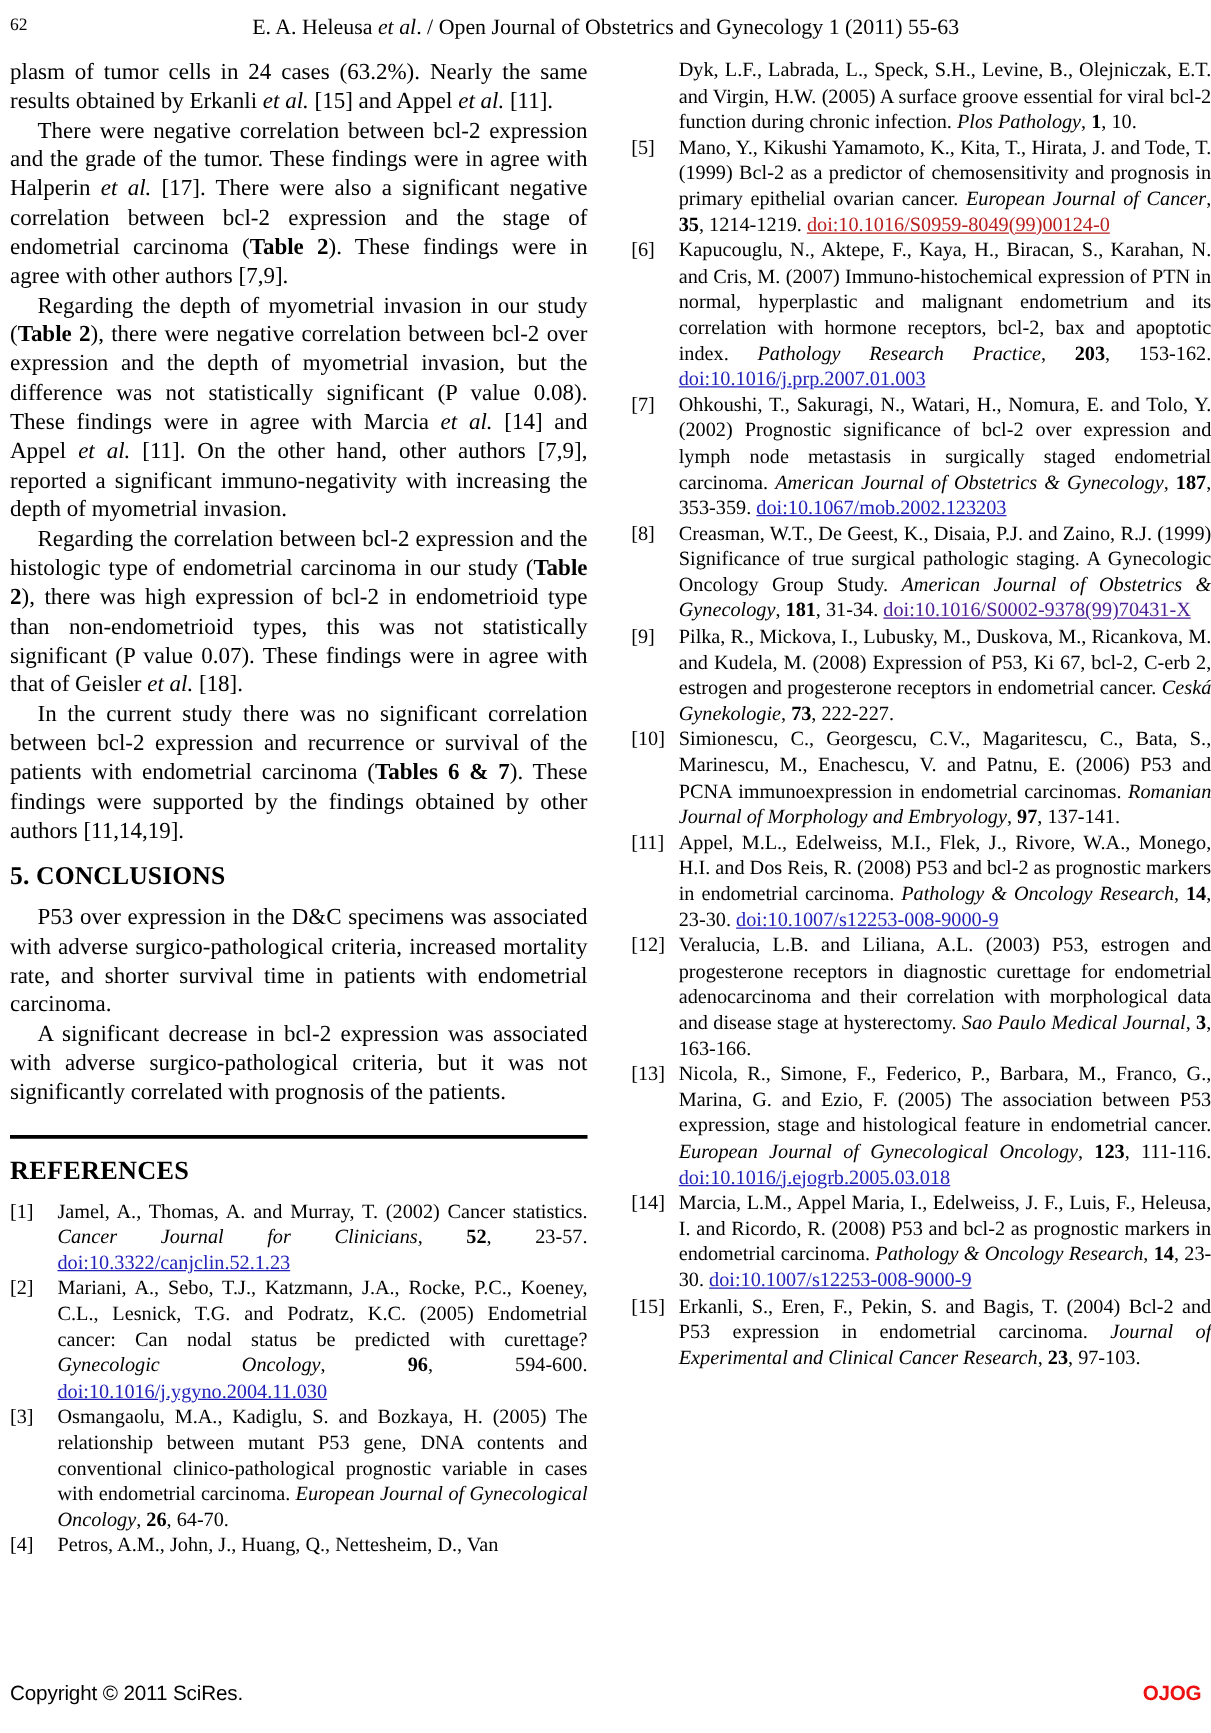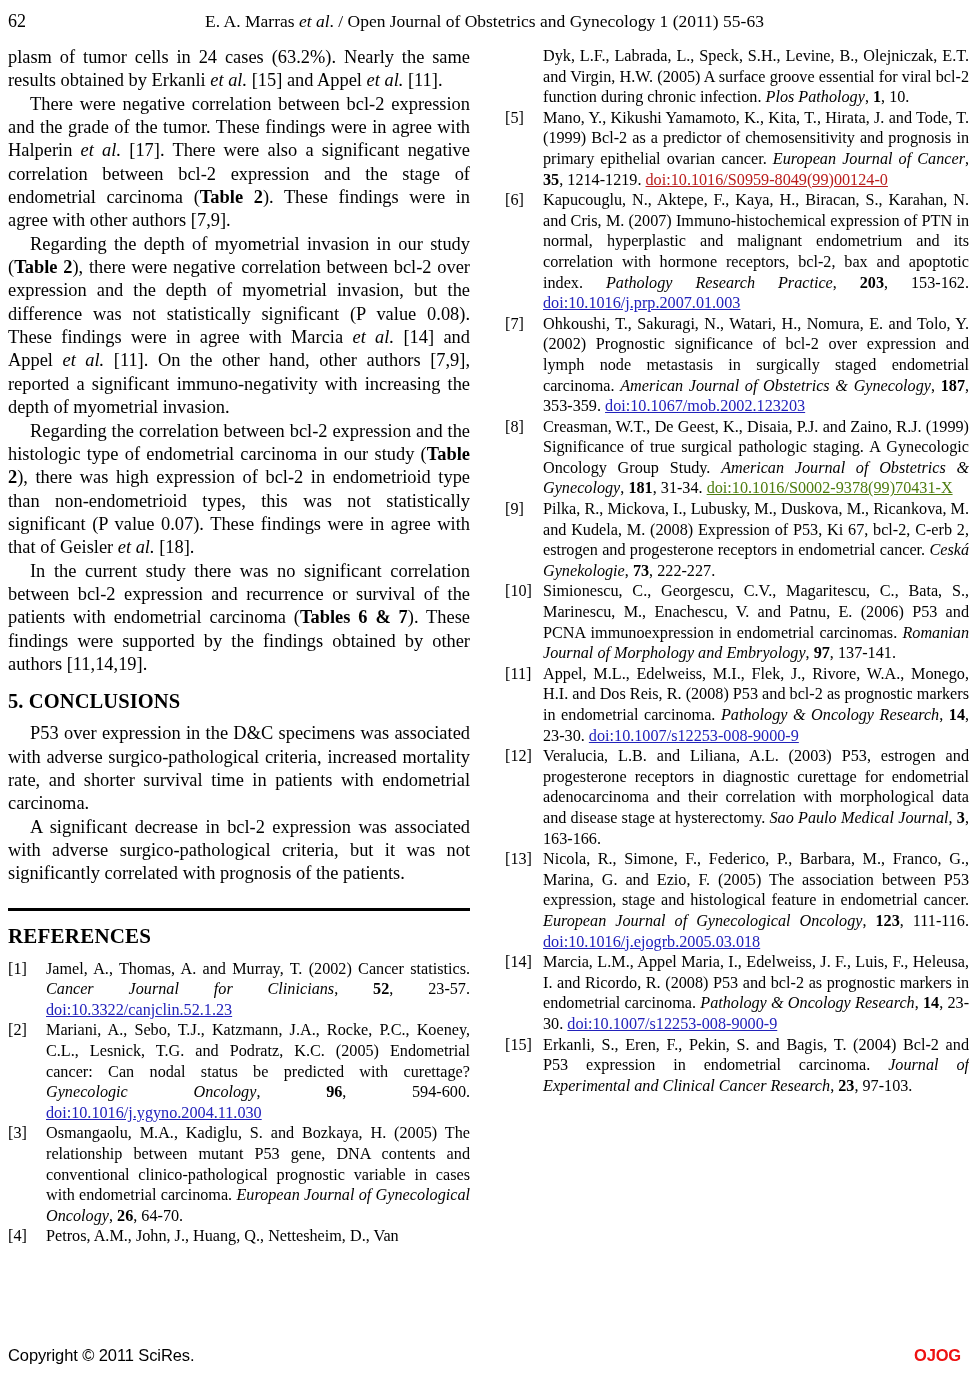--- a/index.html
+++ b/index.html
@@ -31,21 +31,21 @@
     width: 953px;
     height: 26px;
     font-size: 17.5px;
     line-height: 26px;
     white-space: nowrap;
   }
   .runhead .folio {
     position: absolute;
     left: 0;
     top: 0;
-    font-size: 18px;
+    font-size: 14px;
   }
   .runhead .rh-text {
     position: absolute;
     left: 0;
     width: 953px;
     top: 0;
     text-align: center;
   }
   .rh-text i { font-style: italic; }
 
@@ -162,21 +162,21 @@
   }
 </style>
 </head>
 <body>
 
 <div class="page">
 
   <div class="runhead">
     <span class="folio">62</span>
     <span class="rh-text">
-      <span>E. A. Marras </span><i>et al</i><span>. / Open Journal of Obstetrics and Gynecology 1 (2011) 55-63</span>
+      <span>E. A. Heleusa </span><i>et al</i><span>. / Open Journal of Obstetrics and Gynecology 1 (2011) 55-63</span>
     </span>
   </div>
 
   <div class="col col-left">
     <div>
         <p class="body noindent"><span>plasm of tumor cells in 24 cases (63.2%). Nearly the same results obtained by Erkanli </span><i>et al.</i><span> [15] and Appel </span><i>et al.</i><span> [11].</span></p>
         <p class="body"><span>There were negative correlation between bcl-2 expression and the grade of the tumor. These findings were in agree with Halperin </span><i>et al.</i><span> [17]. There were also a significant negative correlation between bcl-2 expression and the stage of endometrial carcinoma (</span><b>Table 2</b><span>). These findings were in agree with other authors [7,9].</span></p>
         <p class="body"><span>Regarding the depth of myometrial invasion in our study (</span><b>Table 2</b><span>), there were negative correlation between bcl-2 over expression and the depth of myometrial invasion, but the difference was not statistically significant (P value 0.08). These findings were in agree with Marcia </span><i>et al.</i><span> [14] and Appel </span><i>et al.</i><span> [11]. On the other hand, other authors [7,9], reported a significant immuno-negativity with increasing the depth of myometrial invasion.</span></p>
         <p class="body"><span>Regarding the correlation between bcl-2 expression and the histologic type of endometrial carcinoma in our study (</span><b>Table 2</b><span>), there was high expression of bcl-2 in endometrioid type than non-endometrioid types, this was not statistically significant (P value 0.07). These findings were in agree with that of Geisler </span><i>et al.</i><span> [18].</span></p>
         <p class="body"><span>In the current study there was no significant correlation between bcl-2 expression and recurrence or survival of the patients with endometrial carcinoma (</span><b>Tables 6 &amp; 7</b><span>). These findings were supported by the findings obtained by other authors [11,14,19].</span></p>
@@ -230,21 +230,21 @@
         <li class="refitem">
           <span class="refnum">[6]</span>
           <span class="reftext"><span>Kapucouglu, N., Aktepe, F., Kaya, H., Biracan, S., Karahan, N. and Cris, M. (2007) Immuno-histochemical expression of PTN in normal, hyperplastic and malignant endometrium and its correlation with hormone receptors, bcl-2, bax and apoptotic index. </span><i>Pathology Research Practice</i><span>, </span><b>203</b><span>, 153-162. </span><span class="doi" style="color: rgb(34, 34, 187);">doi:10.1016/j.prp.2007.01.003</span></span>
         </li>
         <li class="refitem">
           <span class="refnum">[7]</span>
           <span class="reftext"><span>Ohkoushi, T., Sakuragi, N., Watari, H., Nomura, E. and Tolo, Y. (2002) Prognostic significance of bcl-2 over expression and lymph node metastasis in surgically staged endometrial carcinoma. </span><i>American Journal of Obstetrics &amp; Gynecology</i><span>, </span><b>187</b><span>, 353-359. </span><span class="doi" style="color: rgb(34, 34, 187);">doi:10.1067/mob.2002.123203</span></span>
         </li>
         <li class="refitem">
           <span class="refnum">[8]</span>
-          <span class="reftext"><span>Creasman, W.T., De Geest, K., Disaia, P.J. and Zaino, R.J. (1999) Significance of true surgical pathologic staging. A Gynecologic Oncology Group Study. </span><i>American Journal of Obstetrics &amp; Gynecology</i><span>, </span><b>181</b><span>, 31-34. </span><span class="doi" style="color: #4d7c0f;">doi:10.1016/S0002-9378(99)70431-X</span></span>
+          <span class="reftext"><span>Creasman, W.T., De Geest, K., Disaia, P.J. and Zaino, R.J. (1999) Significance of true surgical pathologic staging. A Gynecologic Oncology Group Study. </span><i>American Journal of Obstetrics &amp; Gynecology</i><span>, </span><b>181</b><span>, 31-34. </span><span class="doi" style="color: #4c1d95;">doi:10.1016/S0002-9378(99)70431-X</span></span>
         </li>
         <li class="refitem">
           <span class="refnum">[9]</span>
           <span class="reftext"><span>Pilka, R., Mickova, I., Lubusky, M., Duskova, M., Ricankova, M. and Kudela, M. (2008) Expression of P53, Ki 67, bcl-2, C-erb 2, estrogen and progesterone receptors in endometrial cancer. </span><i>Ceská Gynekologie</i><span>, </span><b>73</b><span>, 222-227.</span></span>
         </li>
         <li class="refitem">
           <span class="refnum">[10]</span>
           <span class="reftext"><span>Simionescu, C., Georgescu, C.V., Magaritescu, C., Bata, S., Marinescu, M., Enachescu, V. and Patnu, E. (2006) P53 and PCNA immunoexpression in endometrial carcinomas. </span><i>Romanian Journal of Morphology and Embryology</i><span>, </span><b>97</b><span>, 137-141.</span></span>
         </li>
         <li class="refitem">

